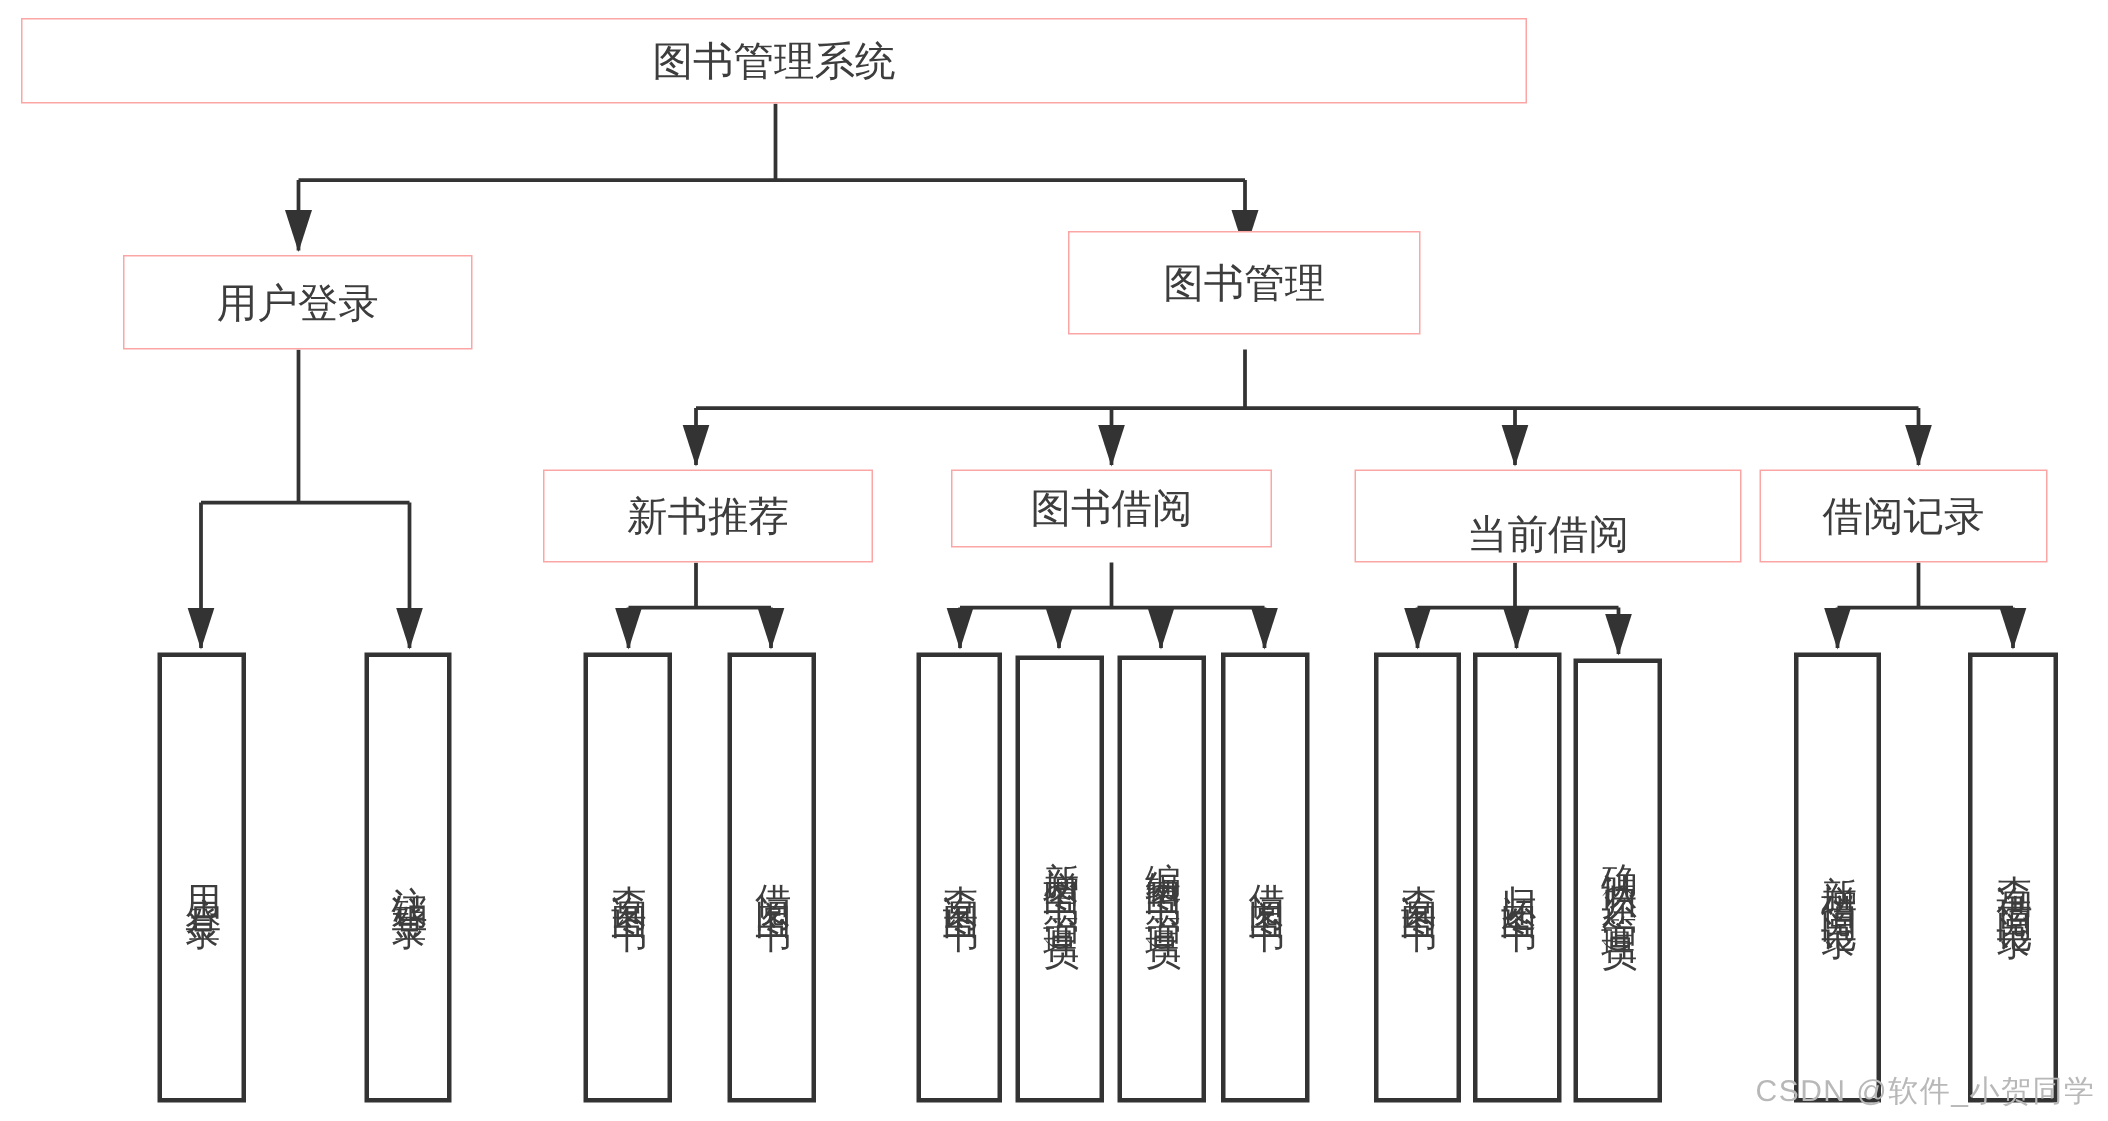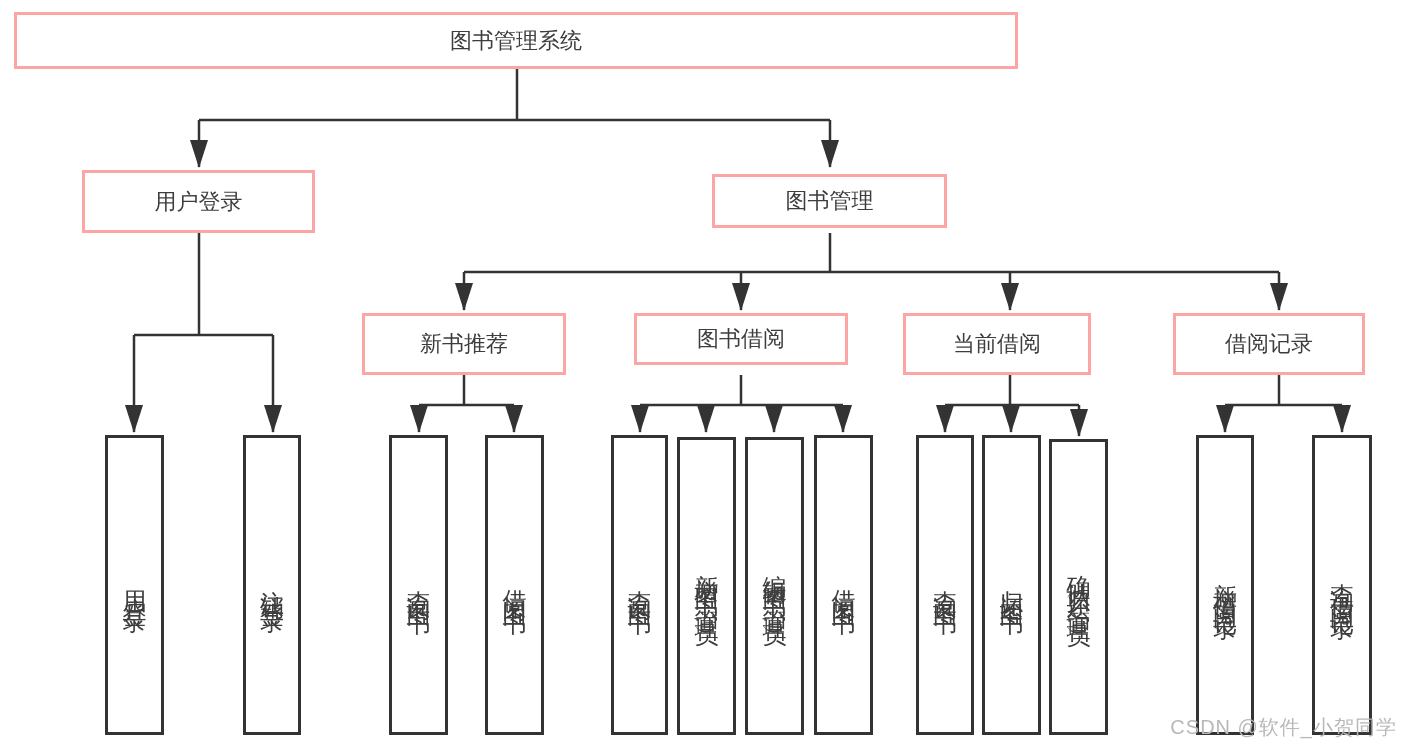--- a/index.html
+++ b/index.html
@@ -12,27 +12,27 @@
     overflow: hidden;
   }
   #wires {
     position: absolute;
     left: 0; top: 0;
     width: 1405px; height: 747px;
   }
   .node {
     position: absolute;
     box-sizing: border-box;
-    border: 3px solid #fca5a5;
+    border: 1px solid #fca5a5;
     background: #ffffff;
     display: flex;
     align-items: center;
     justify-content: center;
     color: #3d3d3d;
-    font-size: 22px;
+    font-size: 27px;
     text-align: center;
     white-space: nowrap;
   }
   .vnode {
     position: absolute;
     box-sizing: border-box;
     border: 3px solid #333333;
     background: #ffffff;
     display: flex;
     align-items: center;
@@ -111,31 +111,31 @@
     </g>
   </svg>
 
   <div class="node" style="left:14px; top:12px; width:1004px; height:57px;">
     <span>图书管理系统</span>
   </div>
 
   <div class="node" style="left:82px; top:170px; width:233px; height:63px;">
     <span>用户登录</span>
   </div>
-  <div class="node" style="left:712px; top:174px; width:235px; height:54px;">
+  <div class="node" style="left:712px; top:154px; width:235px; height:69px;">
     <span>图书管理</span>
   </div>
 
-  <div class="node" style="left:362px; top:313px; width:204px; height:62px;">
+  <div class="node" style="left:362px; top:313px; width:220px; height:62px;">
     <span>新书推荐</span>
   </div>
   <div class="node" style="left:634px; top:313px; width:214px; height:52px;">
     <span>图书借阅</span>
   </div>
-  <div class="node" style="left:903px; top:313px; width:188px; height:62px;">
+  <div class="node" style="left:903px; top:313px; width:258px; height:62px;align-items:flex-end;">
     <span>当前借阅</span>
   </div>
   <div class="node" style="left:1173px; top:313px; width:192px; height:62px;">
     <span>借阅记录</span>
   </div>
 
   <div class="vnode" style="left:105px; top:435px; width:59px; height:300px;">
     <span class="vtext">用户登录</span>
   </div>
   <div class="vnode" style="left:243px; top:435px; width:58px; height:300px;">

